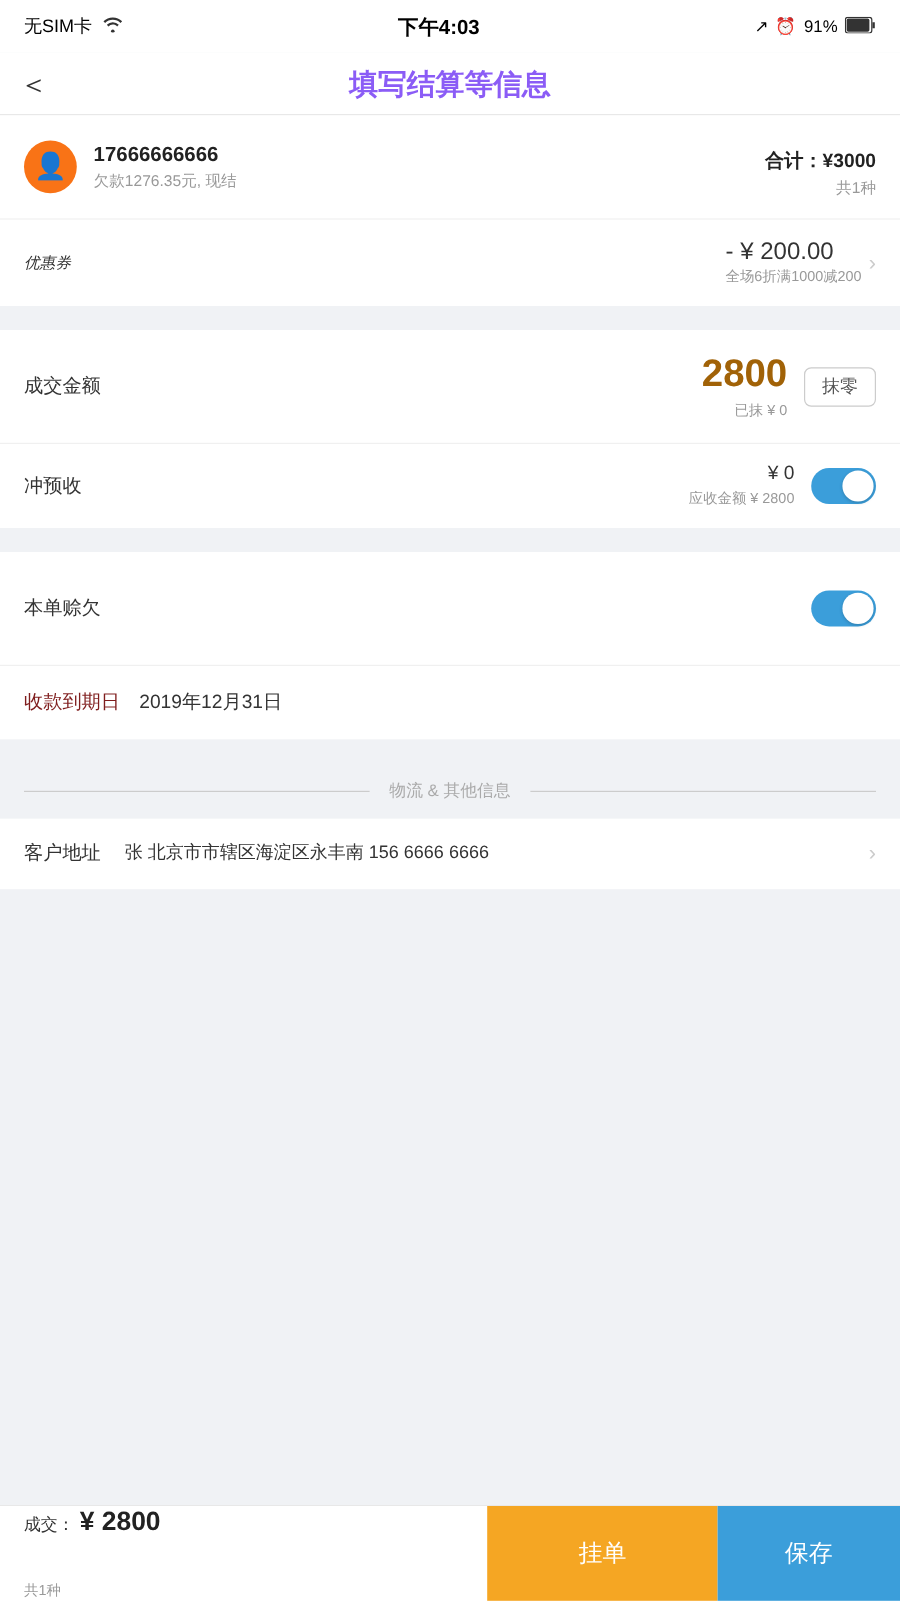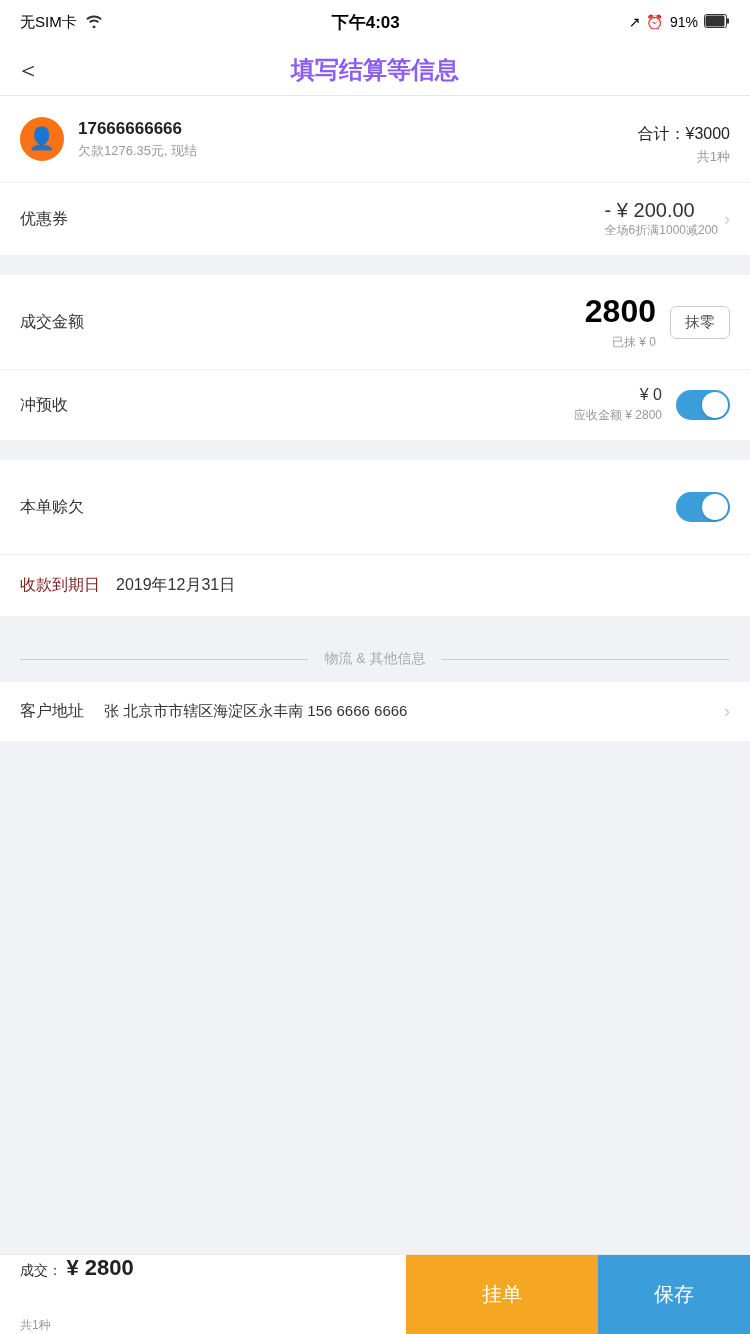--- a/index.html
+++ b/index.html
@@ -82,33 +82,33 @@
       flex-shrink: 0;
     }
     .avatar-icon {
       color: #fff;
       font-size: 22px;
     }
     .customer-info { flex: 1; }
     .customer-phone { font-size: 17px; font-weight: 600; color: #222; }
     .customer-sub { font-size: 13px; color: #999; margin-top: 3px; }
     .customer-total { text-align: right; }
-    .total-amount { font-size: 16px; color: #222; font-weight: 400; margin-top: 12px; }
+    .total-amount { font-size: 16px; color: #222; font-weight: 700; margin-top: 12px; }
     .total-sub { font-size: 13px; color: #999; margin-top: 3px; }
 
     
     .coupon-row {
       display: flex;
       align-items: center;
       justify-content: space-between;
       padding: 16px 20px;
       background: #fff;
       border-top: 1px solid #f0f0f0;
     }
-    .coupon-label { font-size: 16px; color: #333; }
+    .coupon-label { font-size: 13px; color: #333; font-style: italic; }
     .coupon-right { display: flex; align-items: center; gap: 6px; }
     .coupon-discount { font-size: 20px; color: #333; font-weight: 500; }
     .coupon-detail { font-size: 12px; color: #999; text-align: right; }
     .chevron-right { color: #ccc; font-size: 18px; }
 
     
     .section-gap {
       height: 10px;
       background: #f0f2f5;
     }
@@ -116,21 +116,21 @@
     
     .amount-row {
       display: flex;
       align-items: center;
       justify-content: space-between;
       padding: 18px 20px;
       background: #fff;
     }
     .row-label { font-size: 16px; color: #333; }
     .amount-right { display: flex; align-items: center; gap: 14px; }
-    .amount-value { font-size: 32px; color: #000000; font-weight: 600; }
+    .amount-value { font-size: 32px; color: #a16207; font-weight: 600; }
     .amount-sub { font-size: 12px; color: #999; text-align: right; margin-top: 4px; }
     .round-btn {
       border: 1px solid #ccc;
       border-radius: 6px;
       padding: 6px 14px;
       font-size: 15px;
       color: #555;
       background: #fff;
       cursor: pointer;
     }

